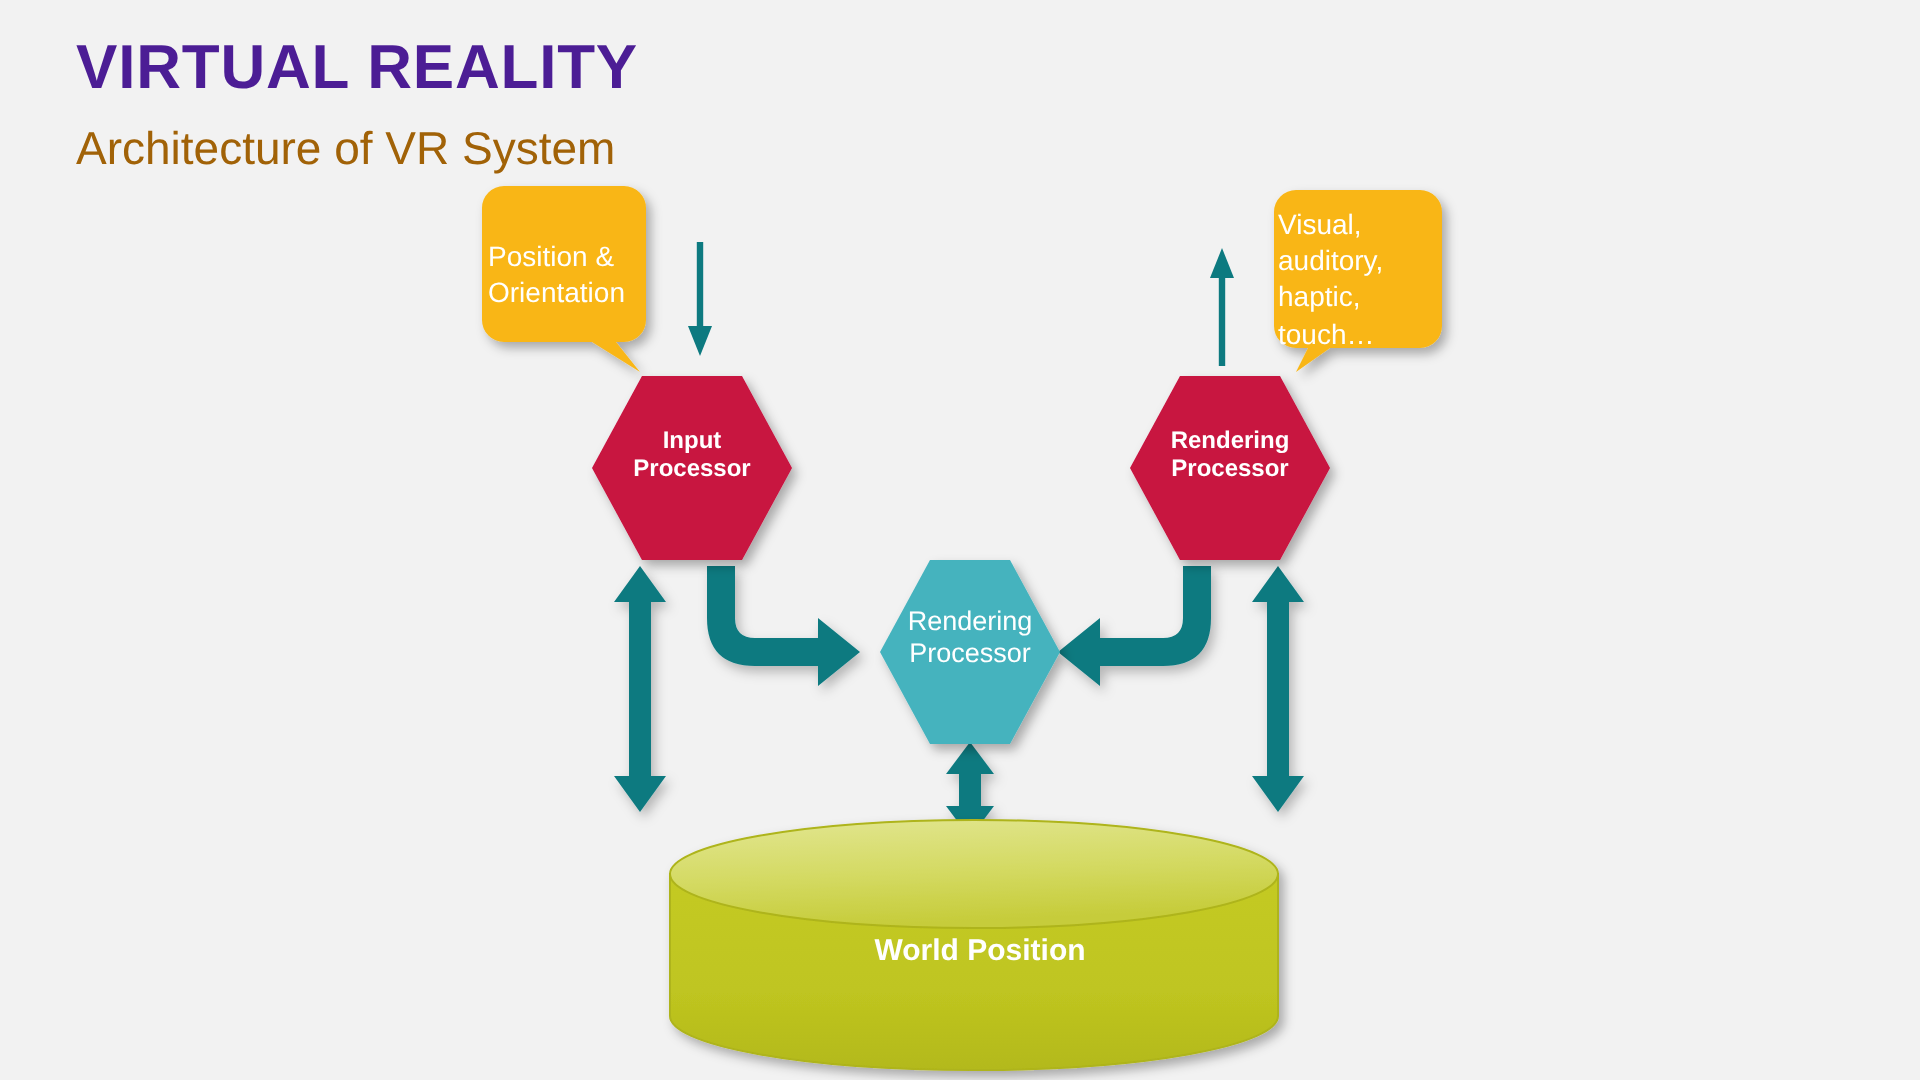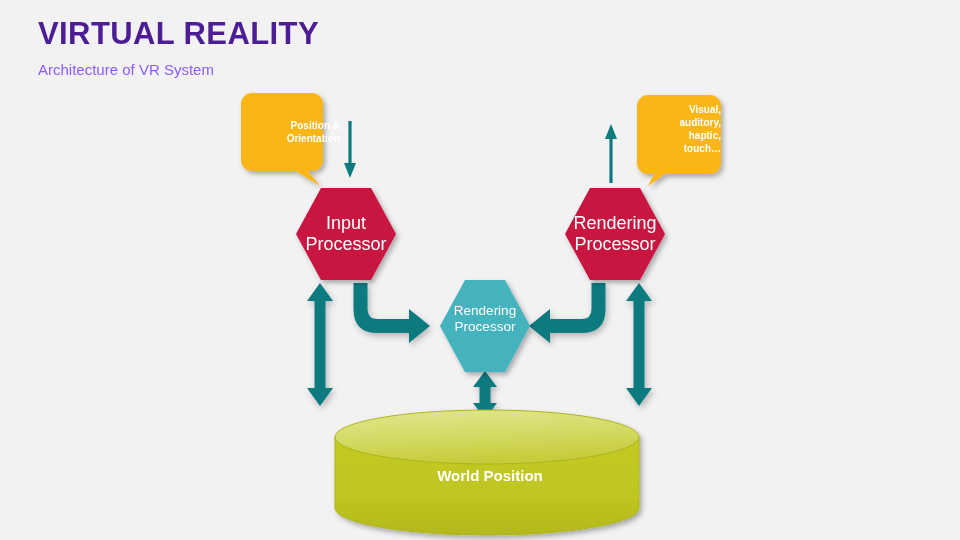--- a/index.html
+++ b/index.html
@@ -32,22 +32,22 @@
   }
   #page-title {
     font-size: 31px;
     font-weight: bold;
     color: #4c1d95;
     letter-spacing: 0.4px;
     line-height: 1.15;
     white-space: nowrap;
   }
   #page-subtitle {
-    font-size: 15px;
-    color: #8b5cf6;
+    font-size: 23px;
+    color: #a16207;
     margin-top: 9px;
     line-height: 1.15;
     white-space: nowrap;
   }
 
   
   #diagram {
     position: absolute;
     left: 0;
     top: 0;
@@ -63,22 +63,22 @@
     position: absolute;
     color: #ffffff;
     text-align: center;
     line-height: 1.18;
     pointer-events: none;
     white-space: pre-line;
   }
 
   #label-input-processor,
   #label-rendering-processor {
-    font-size: 18px;
-    font-weight: normal;
+    font-size: 12px;
+    font-weight: bold;
   }
   #label-input-processor {
     left: 296px;
     top: 213px;
     width: 100px;
   }
   #label-rendering-processor {
     left: 564px;
     top: 213px;
     width: 102px;
@@ -93,29 +93,29 @@
     left: 340px;
     top: 467px;
     width: 300px;
     font-size: 15px;
     font-weight: bold;
   }
 
   .callout-text {
     position: absolute;
     color: #ffffff;
-    text-align: right;
-    font-size: 10px;
-    font-weight: bold;
+    text-align: left;
+    font-size: 14px;
+    font-weight: normal;
     line-height: 1.3;
     pointer-events: none;
     white-space: pre-line;
   }
   #callout-left-text {
-    left: 254px;
+    left: 244px;
     top: 119px;
     width: 86px;
   }
   #callout-right-text {
     left: 639px;
     top: 103px;
     width: 82px;
   }
 </style>
 </head>

